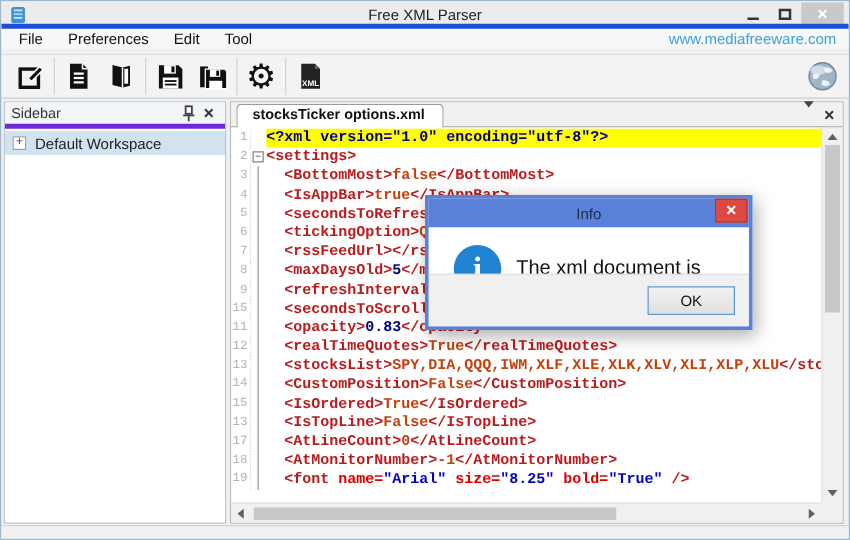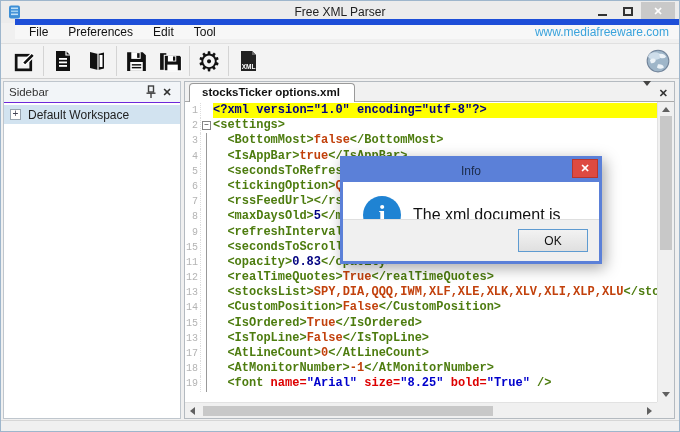--- a/index.html
+++ b/index.html
@@ -14,38 +14,38 @@
   .title-text { flex:1; text-align:center; font-size:12px; color:#222; }
   .cap-btns { position:absolute; right:4px; top:0; height:21px; display:flex; align-items:center; }
   .cap-btn { width:26px; height:19px; display:flex; align-items:center; justify-content:center; }
   .glyph-min { width:9px; height:2px; background:#333; margin-top:6px; }
   .glyph-max { width:10px; height:9px; border:2px solid #333; background:#ececec; }
   .cap-close { width:34px; height:20px; background:#c9c9c9; color:#fff; font-weight:bold;
                font-size:11px; display:flex; align-items:center; justify-content:center; }
 
   
   .menubar { position:absolute; left:0; top:18px; right:0; height:20px; background:#f7f7f7;
-             display:flex; align-items:center; border-top:6px solid #1d4ed8;margin-left:14px; }
+             display:flex; align-items:center; border-top:4px solid #1d4ed8; }
   .menu-item { padding:2px 10px; font-size:12px; color:#111; }
   .menu-item:first-child { margin-left:4px; }
   .website-link { position:absolute; right:10px; color:#3aa3dc; font-size:12px; }
 
   
   .toolbar { position:absolute; left:0; top:42px; right:0; height:36px; background:#f3f3f3;
              border-top:1px solid #e0e0e0; border-bottom:1px solid #cfcfcf;
              display:flex; align-items:center; }
   .tb-btn { width:34px; height:32px; display:flex; align-items:center; justify-content:center; }
   .tb-sep { width:1px; height:30px; background:#d4d4d4; margin:0 2px; }
   .gear-glyph { font-family:"DejaVu Sans", sans-serif; font-size:27px; color:#111; line-height:27px; }
   .tb-globe { position:absolute; right:8px; top:4px; width:26px; height:26px; }
 
   
   .sidebar { position:absolute; left:2px; top:80px; width:178px; bottom:12px;
              background:#fff; border:1px solid #bfc6cd; }
-  .sidebar-header { height:21px; background:#f2f5f8; border-bottom:1px solid #6d28d9;
+  .sidebar-header { height:21px; background:#f2f5f8; border-bottom:4px solid #6d28d9;
                     display:flex; align-items:center; padding:0 5px; }
   .sidebar-title { flex:1; font-size:11.5px; color:#333; }
   .sb-hbtn { width:16px; height:16px; display:flex; align-items:center; justify-content:center; }
   .sb-close { font-size:11px; font-weight:bold; color:#333; }
   .ws-item { height:19px; margin-top:2px; background:#d2e3f0; display:flex; align-items:center;
              padding-left:6px; font-size:12px; color:#222; }
   .expander { width:11px; height:11px; border:1px solid #98a4b0; background:#fff; color:#445;
               font-size:10px; line-height:8px; text-align:center; margin-right:7px; }
 
   .editor { position:absolute; left:183px; top:80px; right:4px; bottom:12px; background:#fff;
@@ -70,21 +70,21 @@
   .fold { width:12px; flex:none; position:relative; }
   .fold.line::before { content:''; position:absolute; left:5px; top:0; bottom:0; border-left:1px solid #999; }
   .fold.end::before { content:''; position:absolute; left:5px; top:0; height:8px; width:4px;
                       border-left:1px solid #999; border-bottom:1px solid #999; }
   .fbox { position:absolute; left:1px; top:3px; width:9px; height:9px; border:1px solid #848484;
           background:#fff; color:#333; font-size:9px; line-height:7px; text-align:center;
           font-weight:normal; }
   .code { flex:1 1 auto; overflow:hidden; }
   .row.yellow .code { background:#ffff00; }
   .decl { color:#000080; }
-  .tag  { color:#4d7c0f; }
+  .tag  { color:#b91c1c; }
   .val  { color:#c2410c; }
   .num  { color:#000080; }
   .attr { color:#dd0000; }
   .str  { color:#0000cc; }
 
   
   .vscroll { position:absolute; right:0; top:20px; width:17px; bottom:16px; background:#f0f0f0;
              border-left:1px solid #e2e2e2; }
   .hscroll { position:absolute; left:0; bottom:0; right:17px; height:16px; background:#f0f0f0;
              border-top:1px solid #e2e2e2; display:flex; align-items:center; }

